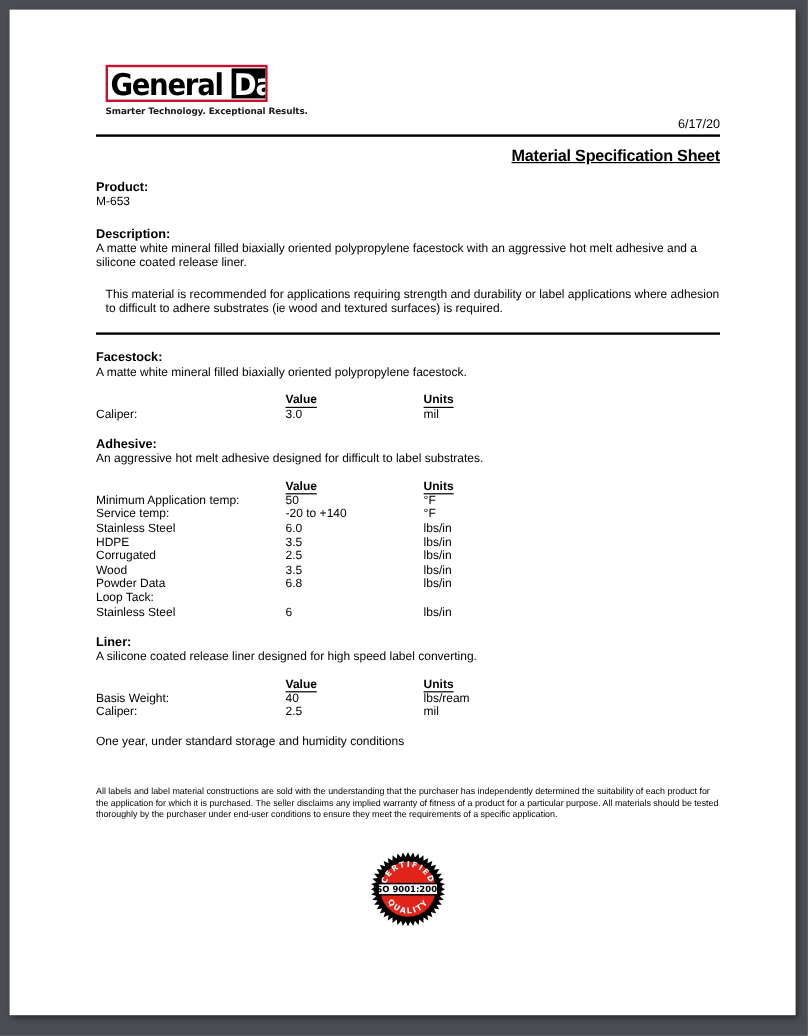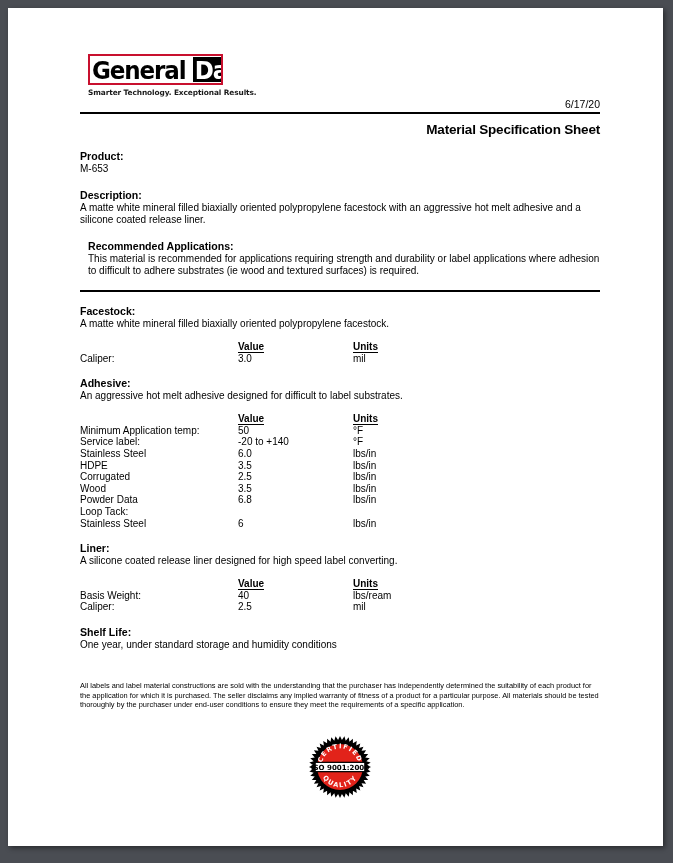--- a/index.html
+++ b/index.html
@@ -101,20 +101,21 @@
     margin: 0;
     width: 100%;
   }
   .doc-title {
     text-align: right;
     font-size: 13.5px;
     font-weight: bold;
     color: #000000;
     margin-top: 8px;
     letter-spacing: -0.2px;
+    text-decoration: underline;
   }
 
   
   .section { margin-top: 13px; }
   .section.indent { padding-left: 8px; }
   .sec-head {
     font-size: 10.6px;
     font-weight: bold;
     color: #000000;
     margin-bottom: 1px;
@@ -213,21 +214,20 @@
         <div class="sec-head">Product:</div>
         <div class="sec-body">M-653</div>
       </div>
 
       <div class="section">
         <div class="sec-head">Description:</div>
         <div class="sec-body">A matte white mineral filled biaxially oriented polypropylene facestock with an aggressive hot melt adhesive and a silicone coated release liner.</div>
       </div>
 
       <div class="section indent">
-        <div class="sec-head">Recommended Applications:</div>
         <div class="sec-body">This material is recommended for applications requiring strength and durability or label applications where adhesion to difficult to adhere substrates (ie wood and textured surfaces) is required.</div>
       </div>
 
       <hr class="rule-thin">
 
       <div class="section">
         <div class="sec-head">Facestock:</div>
         <div class="sec-body">A matte white mineral filled biaxially oriented polypropylene facestock.</div>
         <table class="spec">
           <colgroup>
@@ -268,21 +268,21 @@
               <th class="hdr"><span>Units</span></th>
             </tr>
           </thead>
           <tbody>
               <tr>
                 <td>Minimum Application temp:</td>
                 <td>50</td>
                 <td>°F</td>
               </tr>
               <tr>
-                <td>Service label:</td>
+                <td>Service temp:</td>
                 <td>-20 to +140</td>
                 <td>°F</td>
               </tr>
               <tr>
                 <td class="sub">Stainless Steel</td>
                 <td>6.0</td>
                 <td>lbs/in</td>
               </tr>
               <tr>
                 <td class="sub">HDPE</td>
@@ -343,21 +343,20 @@
               <tr>
                 <td>Caliper:</td>
                 <td>2.5</td>
                 <td>mil</td>
               </tr>
             </tbody>
         </table>
       </div>
 
       <div class="section">
-        <div class="sec-head">Shelf Life:</div>
         <div class="sec-body">One year, under standard storage and humidity conditions</div>
       </div>
 
       <div class="disclaimer">
         <div class="disclaimer-body">All labels and label material constructions are sold with the understanding that the purchaser has independently determined the suitability of each product for the application for which it is purchased. The seller disclaims any implied warranty of fitness of a product for a particular purpose. All materials should be tested thoroughly by the purchaser under end-user conditions to ensure they meet the requirements of a specific application.</div>
       </div>
 
       <div class="seal-wrap">
         <div class="seal">
           <svg width="62" height="62" viewBox="0 0 100 100">

